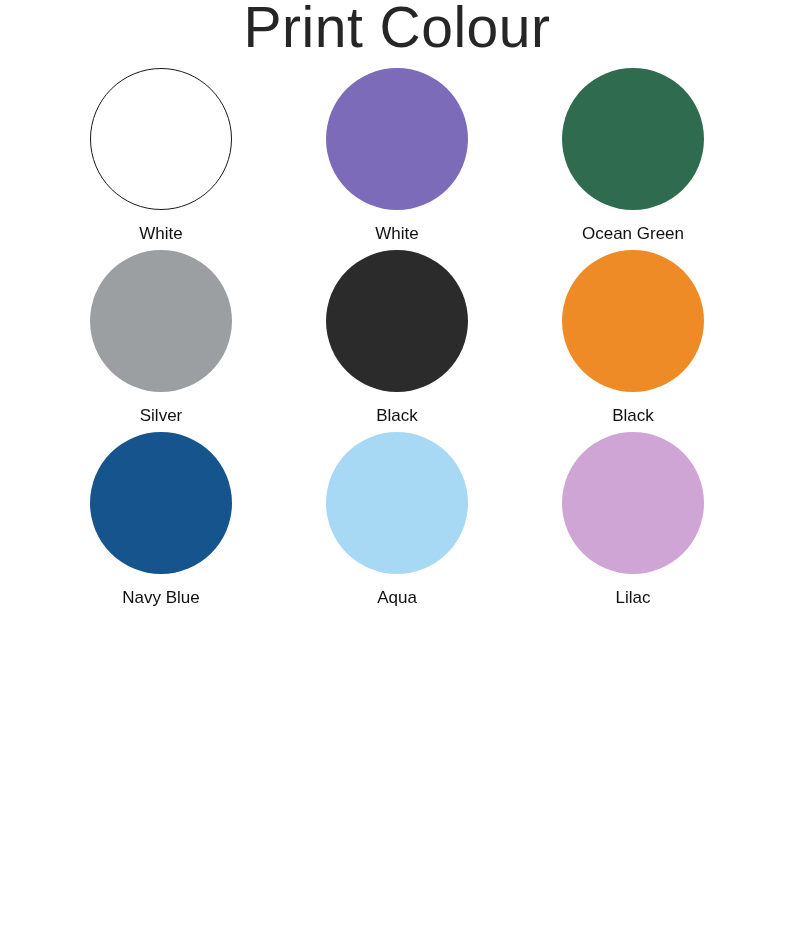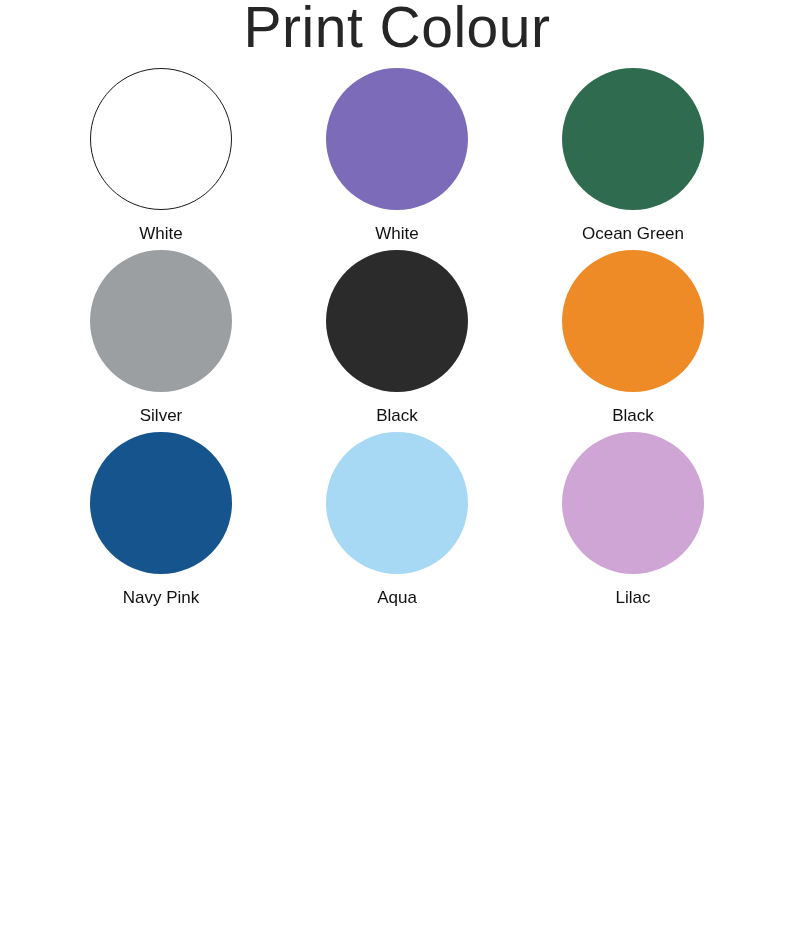--- a/index.html
+++ b/index.html
@@ -103,21 +103,21 @@
       <div class="swatch-cell">
         <div class="swatch-circle" style="background-color: rgb(43, 43, 43);"></div>
         <div class="swatch-label">Black</div>
       </div>
       <div class="swatch-cell">
         <div class="swatch-circle" style="background-color: rgb(239, 139, 38);"></div>
         <div class="swatch-label">Black</div>
       </div>
       <div class="swatch-cell">
         <div class="swatch-circle" style="background-color: rgb(21, 84, 140);"></div>
-        <div class="swatch-label">Navy Pink</div>
+        <div class="swatch-label">Navy Blue</div>
       </div>
       <div class="swatch-cell">
         <div class="swatch-circle" style="background-color: rgb(167, 217, 245);"></div>
         <div class="swatch-label">Aqua</div>
       </div>
       <div class="swatch-cell">
         <div class="swatch-circle" style="background-color: rgb(207, 165, 214);"></div>
         <div class="swatch-label">Lilac</div>
       </div>
       <div class="swatch-cell empty"></div>

